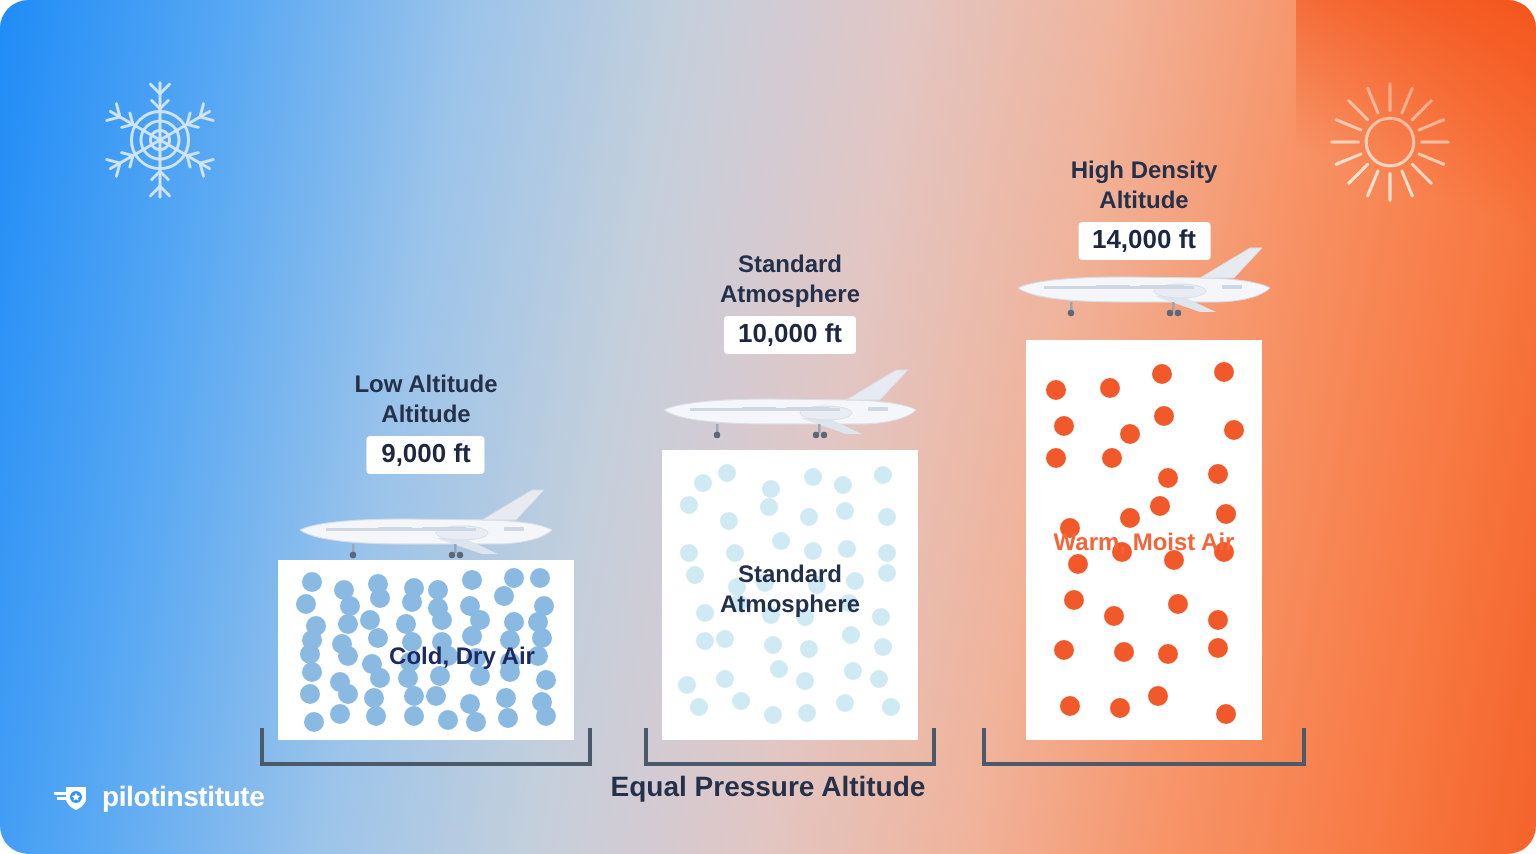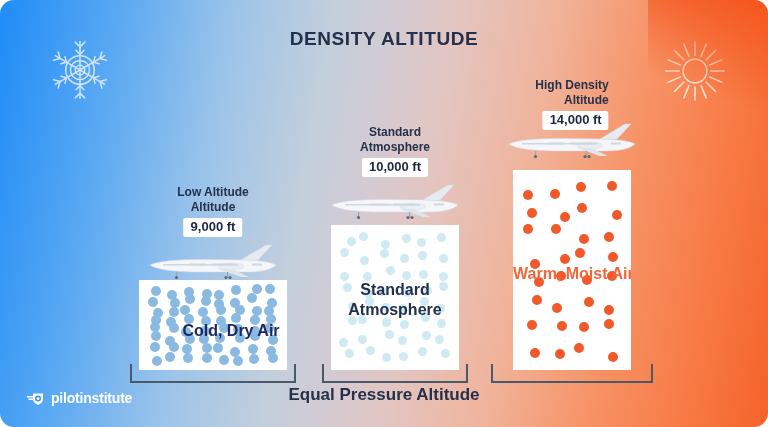--- a/index.html
+++ b/index.html
@@ -81,37 +81,37 @@
     background: #ffffff;
     left: 50%;
     transform: translateX(-50%);
     overflow: hidden;
   }
   .dot { position: absolute; border-radius: 50%; }
   .box-label {
     position: absolute;
     left: 0; right: 0;
     text-align: center;
-    font-size: 16px;
+    font-size: 12px;
     font-weight: bold;
     line-height: 1.25;
     white-space: nowrap;
   }
   .lbl-cold  { color: #1b2a63; top: 46%; margin-left: 36px; }
   .lbl-std   { color: #223049; top: 38%; }
   .lbl-warm  { color: #f4663a; top: 47%; }
 
   .bracket { position: absolute; }
 
   .caption {
     position: absolute;
     left: 0; right: 0;
     top: 385px;
     text-align: center;
-    font-size: 17px;
+    font-size: 14px;
     font-weight: bold;
     color: #25304a;
   }
 
   .logo {
     position: absolute;
     left: 26px; top: 390px;
     display: flex;
     align-items: flex-end;
     gap: 5px;
@@ -121,21 +121,20 @@
     font-size: 14px;
     font-weight: bold;
     letter-spacing: -0.2px;
   }
 </style>
 </head>
 <body>
 
 <div id="canvas">
 
-  <div class="title">DENSITY ALTITUDE</div>
 
   <svg class="deco" id="snowflake" viewBox="0 0 100 100">
     <g stroke="#cfe4fb" stroke-width="2.2" fill="none" stroke-linecap="round">
       <circle cx="50" cy="50" r="7"></circle>
       <circle cx="50" cy="50" r="14"></circle>
       <circle cx="50" cy="50" r="21"></circle>
       <g>
         <line x1="50" y1="50" x2="50" y2="8"></line>
         <line x1="50" y1="16" x2="43" y2="9"></line>
         <line x1="50" y1="16" x2="57" y2="9"></line>
@@ -381,21 +380,21 @@
         <div>Standard</div>
         <div>Atmosphere</div>
       </div>
     </div>
     <svg class="bracket" style="left:21px; top:360px; width:148px; height:26px;" viewBox="0 0 148 26">
       <path d="M2 4 L2 22 L146 22 L146 4" fill="none" stroke="#4a5a6b" stroke-width="2"></path>
     </svg>
   </div>
 
   <div class="column" id="col2" style="left:477px; top:0; width:190px; height:380px;">
-    <div class="col-label" style="top:78px;text-align:right;">
+    <div class="col-label" style="top:78px;">
       <div>High Density</div>
       <div>Altitude</div>
       <div class="alt-badge">14,000 ft</div>
     </div>
     <svg class="plane" style="top:122px; width:140px; height:38px;" viewBox="0 0 280 76">
       <g>
         <path d="M14 44 C28 54 66 58 120 58 L210 58 C238 58 258 52 266 44 C258 39 236 35 206 34 L120 33 C70 33 30 36 14 44 Z" fill="#f4f6f9" stroke="#d7dde6" stroke-width="1"></path>
         <path d="M196 34 L246 4 L258 4 L230 34 Z" fill="#e7ebf1" stroke="#d7dde6" stroke-width="1"></path>
         <path d="M150 52 L196 68 L212 68 L178 52 Z" fill="#dfe5ed"></path>
         <ellipse cx="176" cy="47" rx="26" ry="7" fill="#e9edf3" stroke="#d4dae3" stroke-width="0.8"></ellipse>

